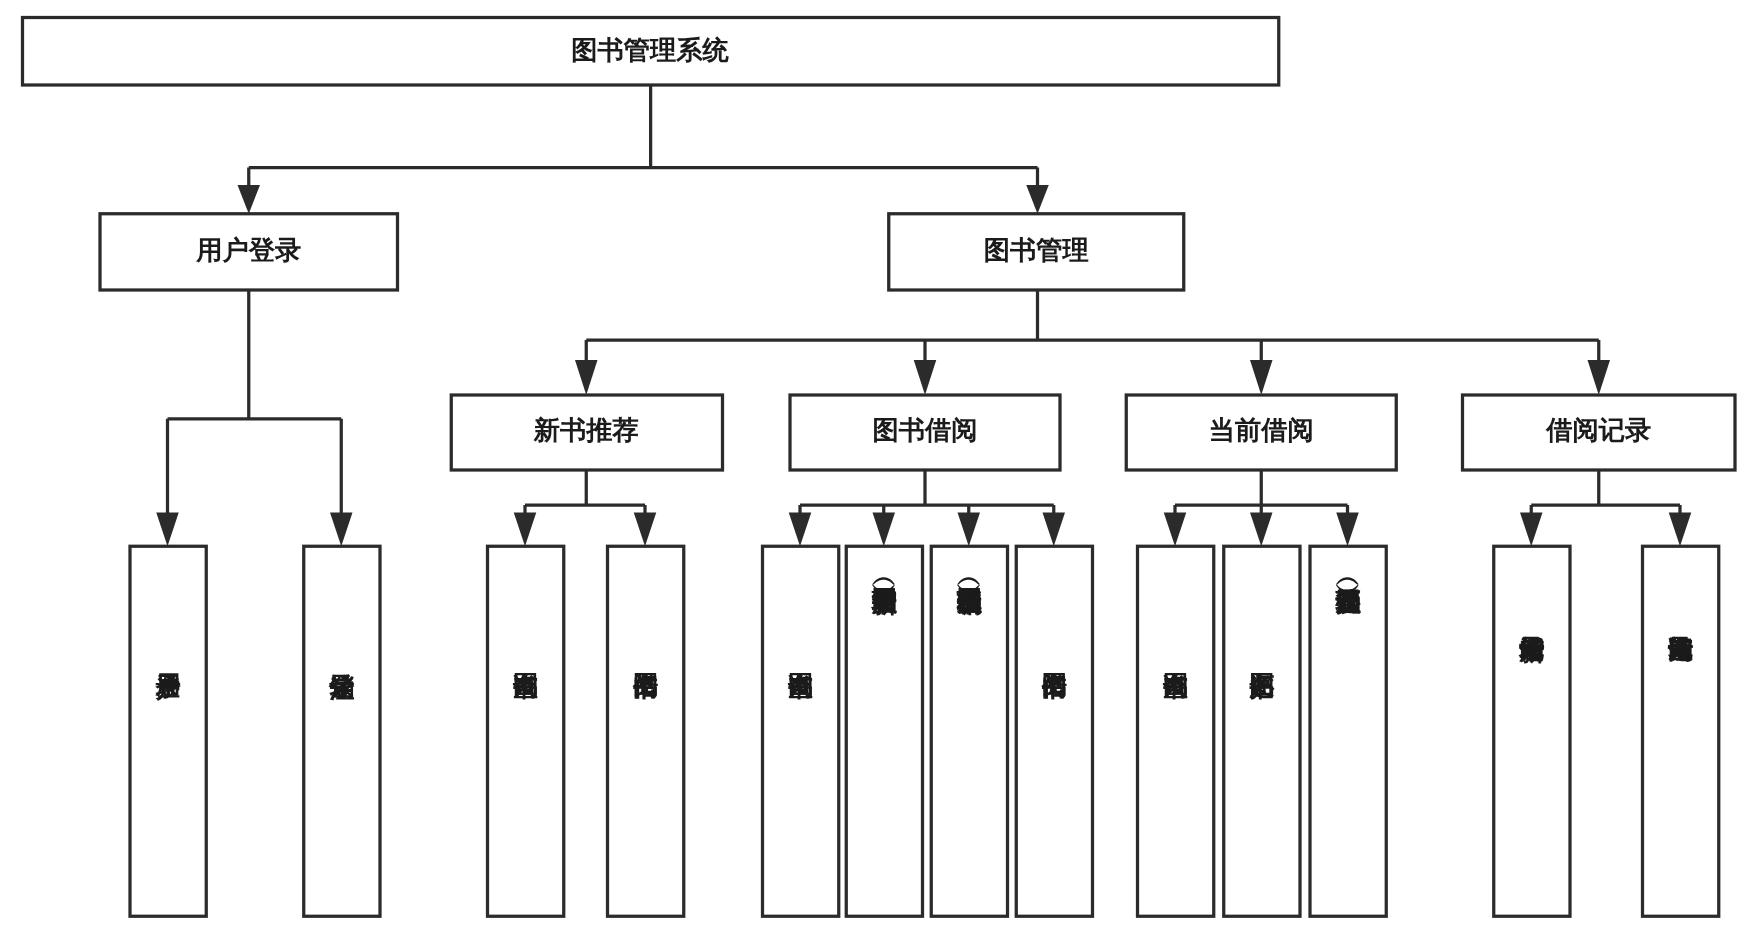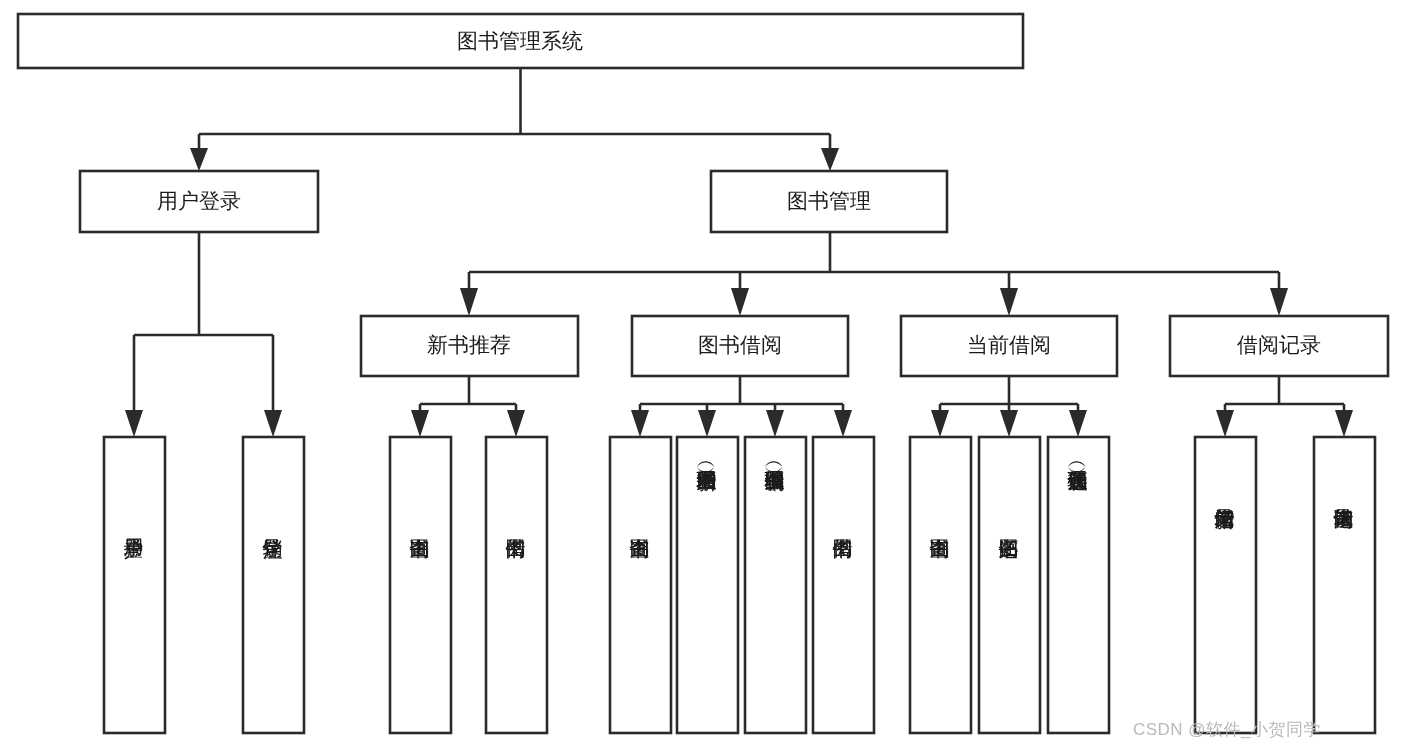--- a/index.html
+++ b/index.html
@@ -12,20 +12,21 @@
     height: 747px;
     position: relative;
     font-family: "Liberation Sans", "DejaVu Sans", sans-serif;
     overflow: hidden;
   }
   #diagram-root {
     position: absolute;
     left: 0; top: 0;
     width: 1331px;
     height: 747px;
+    font-weight: bold;
   }
   svg.diagram {
     display: block;
     width: 1405px;
     height: 747px;
   }
   .node-box {
     fill: #ffffff;
     stroke: #2b2b2b;
     stroke-width: 2.6;
@@ -216,14 +217,13 @@
       <rect class="node-box" x="1195" y="437" width="61" height="296"></rect>
       <text class="node-label-v" x="1225" y="493" writing-mode="tb" glyph-orientation-vertical="0">新增借阅记录</text>
     </g>
     <g>
       <rect class="node-box" x="1314" y="437" width="61" height="296"></rect>
       <text class="node-label-v" x="1344" y="493" writing-mode="tb" glyph-orientation-vertical="0">查询借阅记录</text>
     </g>
 
   </svg>
 
-  <div class="watermark">CSDN @软件_小贺同学</div>
 </div>
 
 </body></html>

